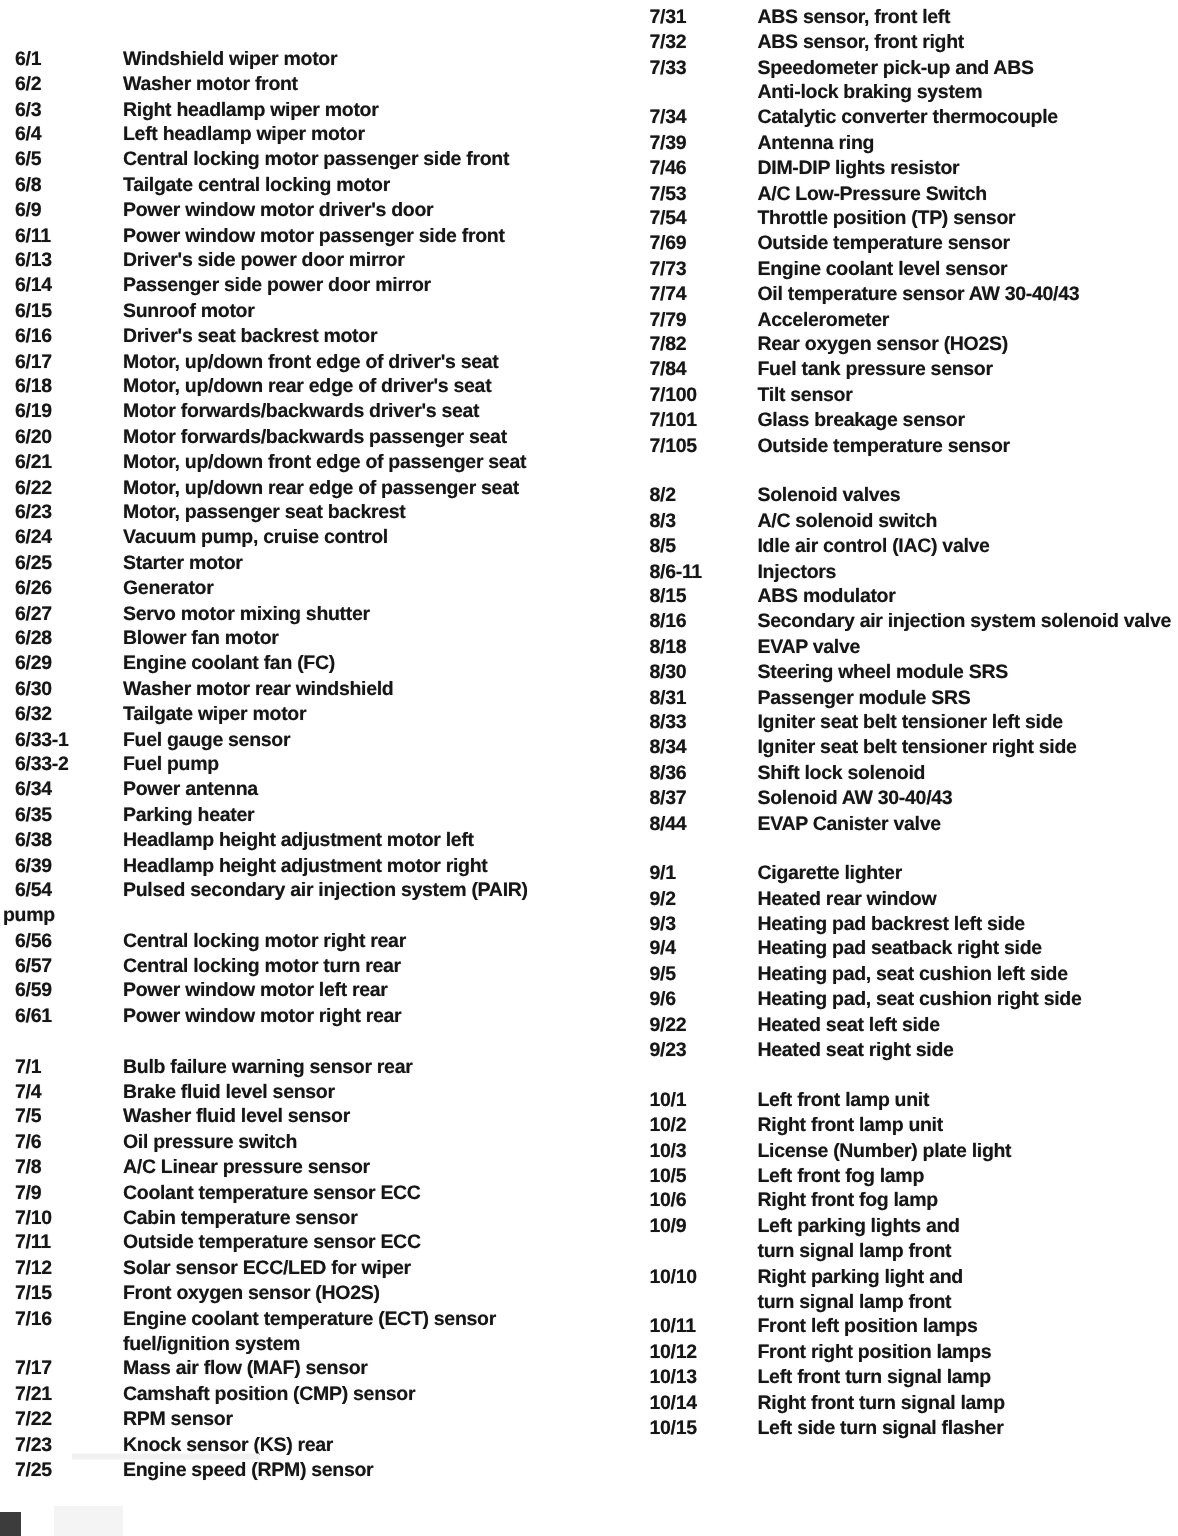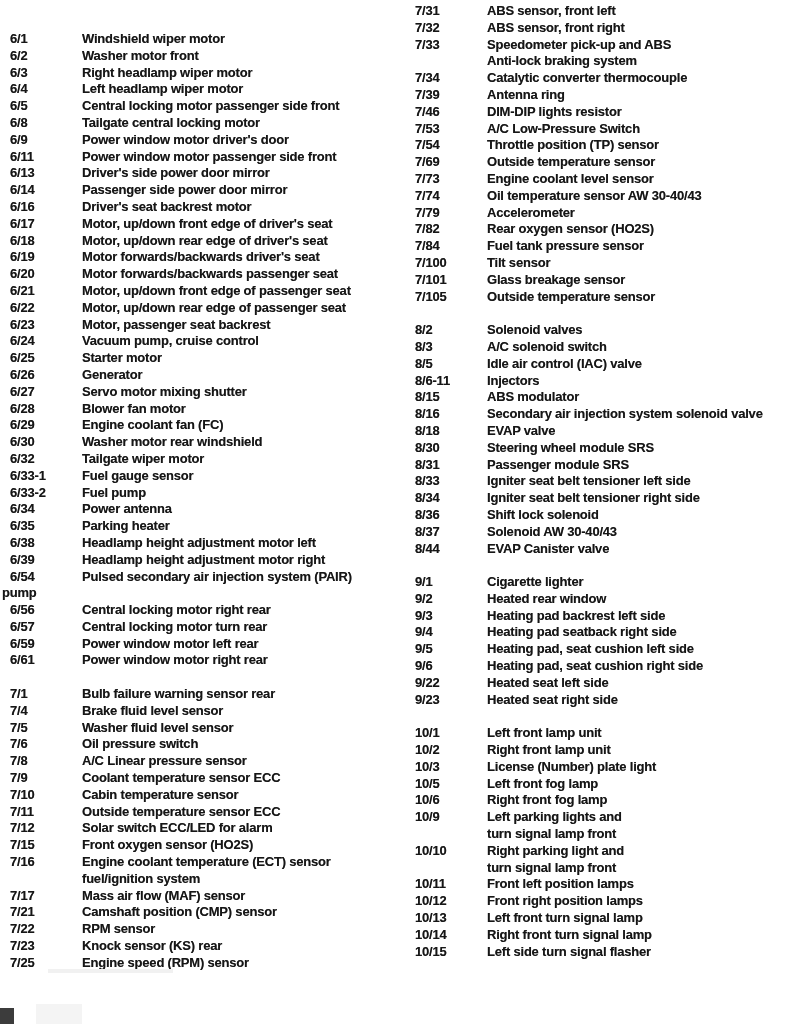--- a/index.html
+++ b/index.html
@@ -12,21 +12,21 @@
     font-family: "Liberation Sans", sans-serif;
     font-weight: 700;
     font-size: 13px;
     line-height: 16.8px;
     color: #161616;
     letter-spacing: -0.2px;
     text-shadow: 0 0 0.5px rgba(0,0,0,0.5);
   }
   .col { position: absolute; top: 3px; white-space: nowrap; }
   .col-left  { left: 10px; margin-top: 28px; }
-  .col-right { left: 415px; }
+  .col-right { left: 433px; }
   .section + .section { margin-top: 16.8px; }
   .row { white-space: nowrap; }
   .code { display: inline-block; width: 72px; vertical-align: top; }
   .desc { display: inline-block; }
   .desc-outdent { display: inline-block; margin-left: -8px; text-align: center; }
   
   .artifact { position: absolute; }
   .artifact-corner { left: 0; top: 1008px; width: 14px; height: 16px; background: #3c3c3c; }
   .artifact-blocks { left: 36px; top: 1004px; width: 46px; height: 20px; background: #f4f4f4; }
   .artifact-smudge { left: 48px; top: 969px; width: 125px; height: 4px; background: #f1f1f1; }
@@ -40,20 +40,21 @@
         <div class="row"><span class="code">6/1</span><span class="desc">Windshield wiper motor</span></div>
         <div class="row"><span class="code">6/2</span><span class="desc">Washer motor front</span></div>
         <div class="row"><span class="code">6/3</span><span class="desc">Right headlamp wiper motor</span></div>
         <div class="row"><span class="code">6/4</span><span class="desc">Left headlamp wiper motor</span></div>
         <div class="row"><span class="code">6/5</span><span class="desc">Central locking motor passenger side front</span></div>
         <div class="row"><span class="code">6/8</span><span class="desc">Tailgate central locking motor</span></div>
         <div class="row"><span class="code">6/9</span><span class="desc">Power window motor driver's door</span></div>
         <div class="row"><span class="code">6/11</span><span class="desc">Power window motor passenger side front</span></div>
         <div class="row"><span class="code">6/13</span><span class="desc">Driver's side power door mirror</span></div>
         <div class="row"><span class="code">6/14</span><span class="desc">Passenger side power door mirror</span></div>
+        <div class="row"><span class="code">6/15</span><span class="desc">Sunroof motor</span></div>
         <div class="row"><span class="code">6/16</span><span class="desc">Driver's seat backrest motor</span></div>
         <div class="row"><span class="code">6/17</span><span class="desc">Motor, up/down front edge of driver's seat</span></div>
         <div class="row"><span class="code">6/18</span><span class="desc">Motor, up/down rear edge of driver's seat</span></div>
         <div class="row"><span class="code">6/19</span><span class="desc">Motor forwards/backwards driver's seat</span></div>
         <div class="row"><span class="code">6/20</span><span class="desc">Motor forwards/backwards passenger seat</span></div>
         <div class="row"><span class="code">6/21</span><span class="desc">Motor, up/down front edge of passenger seat</span></div>
         <div class="row"><span class="code">6/22</span><span class="desc">Motor, up/down rear edge of passenger seat</span></div>
         <div class="row"><span class="code">6/23</span><span class="desc">Motor, passenger seat backrest</span></div>
         <div class="row"><span class="code">6/24</span><span class="desc">Vacuum pump, cruise control</span></div>
         <div class="row"><span class="code">6/25</span><span class="desc">Starter motor</span></div>
@@ -78,21 +79,21 @@
       </div>
       <div class="section">
         <div class="row"><span class="code">7/1</span><span class="desc">Bulb failure warning sensor rear</span></div>
         <div class="row"><span class="code">7/4</span><span class="desc">Brake fluid level sensor</span></div>
         <div class="row"><span class="code">7/5</span><span class="desc">Washer fluid level sensor</span></div>
         <div class="row"><span class="code">7/6</span><span class="desc">Oil pressure switch</span></div>
         <div class="row"><span class="code">7/8</span><span class="desc">A/C Linear pressure sensor</span></div>
         <div class="row"><span class="code">7/9</span><span class="desc">Coolant temperature sensor ECC</span></div>
         <div class="row"><span class="code">7/10</span><span class="desc">Cabin temperature sensor</span></div>
         <div class="row"><span class="code">7/11</span><span class="desc">Outside temperature sensor ECC</span></div>
-        <div class="row"><span class="code">7/12</span><span class="desc">Solar switch ECC/LED for alarm</span></div>
+        <div class="row"><span class="code">7/12</span><span class="desc">Solar sensor ECC/LED for wiper</span></div>
         <div class="row"><span class="code">7/15</span><span class="desc">Front oxygen sensor (HO2S)</span></div>
         <div class="row"><span class="code">7/16</span><span class="desc">Engine coolant temperature (ECT) sensor</span></div>
         <div class="row"><span class="code"></span><span class="desc">fuel/ignition system</span></div>
         <div class="row"><span class="code">7/17</span><span class="desc">Mass air flow (MAF) sensor</span></div>
         <div class="row"><span class="code">7/21</span><span class="desc">Camshaft position (CMP) sensor</span></div>
         <div class="row"><span class="code">7/22</span><span class="desc">RPM sensor</span></div>
         <div class="row"><span class="code">7/23</span><span class="desc">Knock sensor (KS) rear</span></div>
         <div class="row"><span class="code">7/25</span><span class="desc">Engine speed (RPM) sensor</span></div>
       </div>
     </div>

